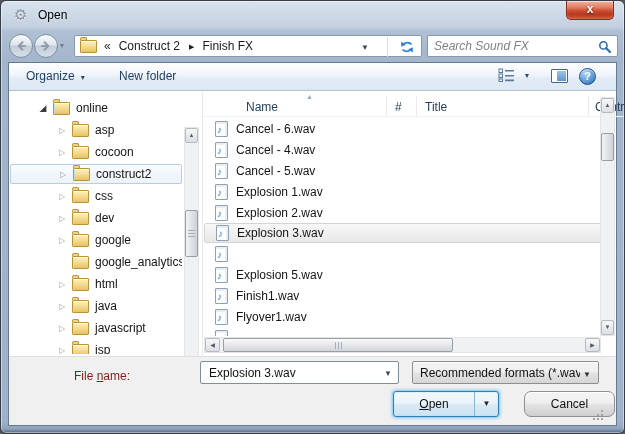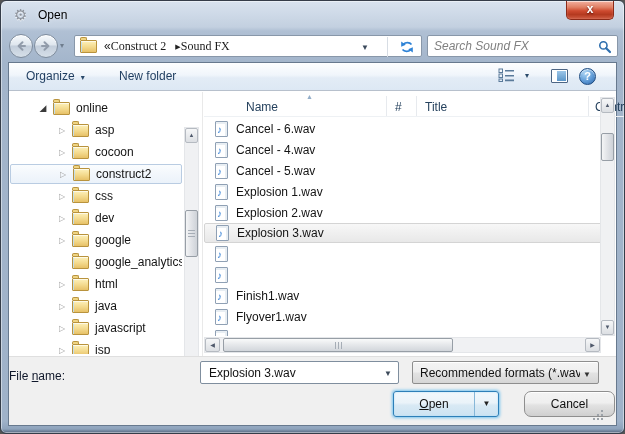--- a/index.html
+++ b/index.html
@@ -36,21 +36,21 @@
   }
   .navcircle.back{left:8px;} .navcircle.fwd{left:33px;}
   .hist-drop{position:absolute;left:59px;top:12px;font-size:8px;color:#6f7d8e;}
   .breadcrumb{
     position:absolute;left:73px;top:6px;width:348px;height:22px;
     background:#fff;border:1px solid #8897a9;border-radius:2px;
     display:flex;align-items:center;
   }
   .crumb-folder{margin-left:5px;}
   .bc-overflow{margin-left:7px;font-size:12px;color:#222;}
-  .crumb{margin-left:0;color:#1a1a1a;font-family:Liberation Serif, serif;}
+  .crumb{margin-left:8px;color:#1a1a1a;}
   .crumb-sep{margin-left:9px;font-size:7px;color:#222;padding-top:1px;}
   .bc-drop{position:absolute;left:286px;top:7px;font-size:8px;color:#3c4a5c;}
   .bc-divider{position:absolute;left:312px;top:1px;width:1px;height:20px;background:#d7dde4;}
   .refresh-btn{position:absolute;left:318px;top:1px;width:28px;height:20px;display:flex;align-items:center;justify-content:center;}
   .searchbox{
     position:absolute;left:426px;top:6px;width:191px;height:22px;
     background:#fff;border:1px solid #8897a9;border-radius:2px;
   }
   .searchbox input{
     position:absolute;left:4px;top:1px;width:160px;height:18px;border:none;outline:none;
@@ -122,21 +122,21 @@
   .fname{color:#141414;}
   .list-vscroll{right:0;top:5px;height:239px;}
   .hscroll{position:absolute;left:1px;top:245px;height:16px;width:397px;background:#f0f1f3;border:1px solid #e4e6e9;}
   .sb-btn-h{position:absolute;top:0;bottom:0;width:15px;background:linear-gradient(180deg,#f6f7f8,#dcdfe3);border:1px solid #b5bac1;border-radius:2px;
     font-size:6px;color:#4f596b;text-align:center;line-height:13px;}
   .sb-left{left:0;} .sb-right{right:0;}
   .sb-thumb-h{position:absolute;top:0;height:14px;left:18px;width:230px;border:1px solid #979ea6;border-radius:2px;
     background:linear-gradient(180deg,#f9fafa 0%,#e7e9ec 45%,#d2d6db 100%);text-align:center;line-height:12px;}
   
   .footer{position:absolute;left:0;right:0;bottom:0;height:69px;background:#f0f0f0;border-top:1px solid #dfdfdf;}
-  .fn-label{position:absolute;left:0;top:12px;width:186px;text-align:left;color:#0f172a;}
+  .fn-label{position:absolute;left:0;top:12px;width:186px;text-align:center;color:#7f1d1d;}
   .combo{position:absolute;top:4px;height:23px;border-radius:2px;}
   .combo-filename{left:191px;width:199px;background:#fff;border:1px solid #7f8e9e;}
   .combo-filename input{position:absolute;left:6px;top:2px;width:170px;height:17px;border:none;outline:none;background:transparent;font-family:inherit;font-size:12px;color:#111;}
   .combo-filename .arrow{position:absolute;right:6px;top:7px;font-size:8px;color:#3c4a5a;}
   .combo-format{left:403px;width:187px;border:1px solid #8e8e8e;
     background:linear-gradient(180deg,#f4f4f4 0%,#efefef 45%,#e2e2e2 55%,#d6d6d6 100%);
     box-shadow:inset 0 1px 0 #fff;}
   .combo-format .fmt-text{position:absolute;left:7px;top:4px;color:#111;white-space:nowrap;overflow:hidden;width:160px;}
   .combo-format .arrow{position:absolute;right:7px;top:8px;font-size:8px;color:#333;}
   .open-split{position:absolute;left:384px;top:34px;width:106px;height:26px;border:1px solid #2d7fb8;border-radius:3px;
@@ -177,21 +177,21 @@
     </div>
     <span class="hist-drop">▾</span>
 
     <div class="breadcrumb">
       <span class="crumb-folder folder" style="margin:0 0 0 5px;">
           <i></i>
         </span>
       <span class="bc-overflow">«</span>
       <span class="crumb">Construct 2</span>
       <span class="crumb-sep">▶</span>
-      <span class="crumb">Sound FX</span>
+      <span class="crumb">Finish FX</span>
       <span class="bc-drop">▼</span>
       <span class="bc-divider"></span>
       <span class="refresh-btn">
         <svg width="16" height="14">
           <path d="M12.5 4.5 A5 4.2 0 0 0 4.5 4.2" stroke="#2f83d6" stroke-width="1.7" fill="none"></path>
           <polygon points="2.2,1.5 6.8,4.8 2.2,6.8" fill="#2f83d6"></polygon>
           <path d="M3.5 9.5 A5 4.2 0 0 0 11.5 9.8" stroke="#2f83d6" stroke-width="1.7" fill="none"></path>
           <polygon points="13.8,12.5 9.2,9.2 13.8,7.2" fill="#2f83d6"></polygon>
         </svg>
       </span>
@@ -389,20 +389,21 @@
             </div>
             <div class="frow">
               <span class="fileicon">
                 <span class="note">♪</span>
               </span>
             </div>
             <div class="frow">
               <span class="fileicon">
                 <span class="note">♪</span>
               </span>
+              <span class="fname">Explosion 5.wav</span>
             </div>
             <div class="frow">
               <span class="fileicon">
                 <span class="note">♪</span>
               </span>
               <span class="fname">Finish1.wav</span>
             </div>
             <div class="frow">
               <span class="fileicon">
                 <span class="note">♪</span>

